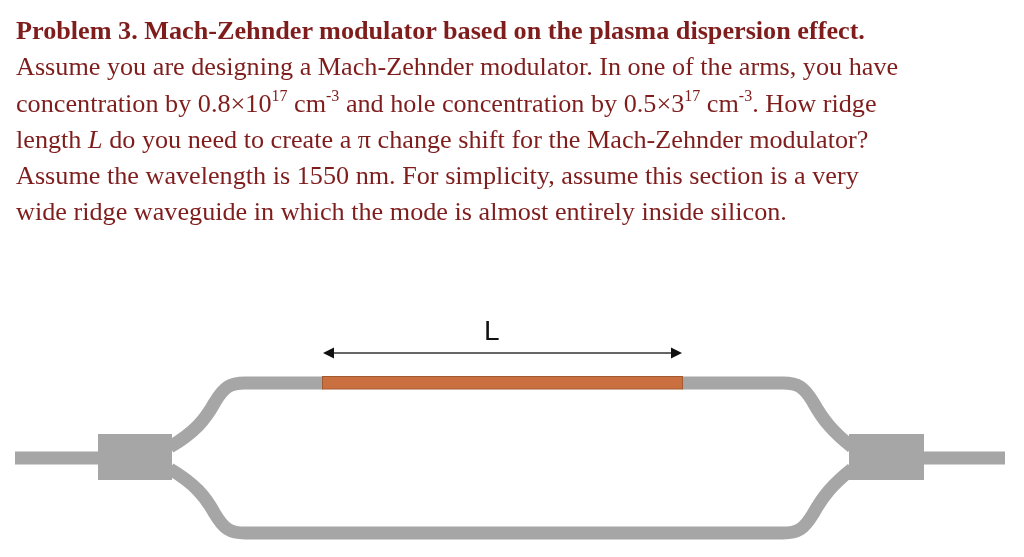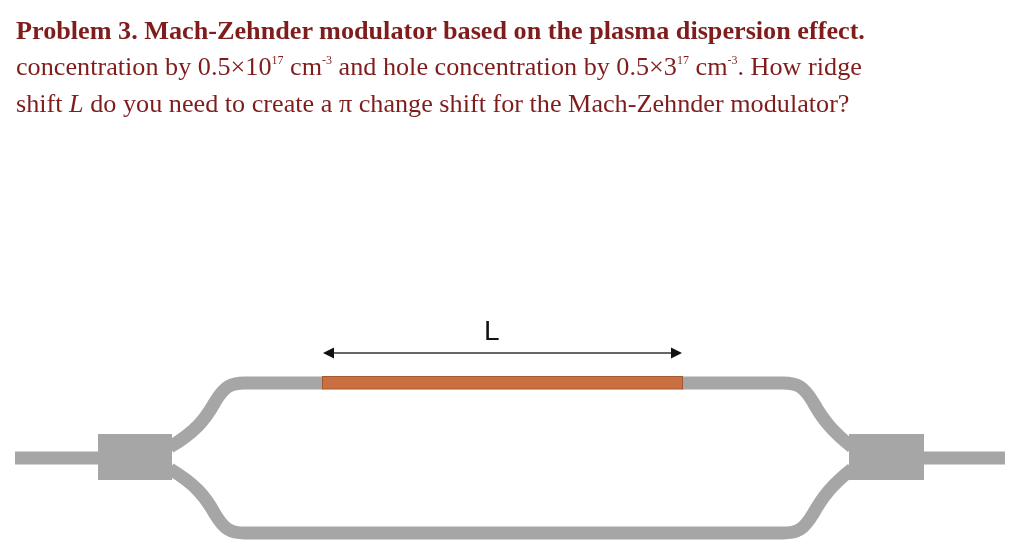--- a/index.html
+++ b/index.html
@@ -4,35 +4,38 @@
 <style>
   html, body { margin: 0; padding: 0; background: #ffffff; }
   body { width: 1024px; height: 557px; position: relative; overflow: hidden; }
   .problem {
     position: absolute; left: 16px; top: 13px; width: 1000px;
     font-family: Liberation Serif, serif;
     font-size: 26.2px; line-height: 36.3px; color: #7f1d1d;
   }
   .problem .line { white-space: nowrap; display: block; }
   .problem .title { font-weight: bold; }
-  .problem sup { font-size: 12px; line-height: 0; vertical-align: 11px; }
+  .problem sup { font-size: 16px; line-height: 0; vertical-align: 11px; }
   .problem i { font-style: italic; }
   .diagram { position: absolute; left: 0; top: 0; width: 1024px; height: 557px; }
   .l-label {
     font-family: "Liberation Sans", "DejaVu Sans", sans-serif;
     font-size: 28px; fill: #111111;
   }
 </style>
 </head>
 <body>
 
 <div class="problem">
   <span class="line title">Problem 3. Mach-Zehnder modulator based on the plasma dispersion effect.</span>
-  <span class="line"><span>concentration by 0.5×10</span><sup>17</sup><span> cm</span><sup>-3</sup><span> and hole concentration by 0.5×3</span><sup>17</sup><span> cm</span><sup>-3</sup><span>. How ridge</span></span>
-  <span class="line"><span>shift </span><i>L</i><span> do you need to create a π change shift for the Mach-Zehnder modulator?</span></span>
+  <span class="line">Assume you are designing a Mach-Zehnder modulator. In one of the arms, you have</span>
+  <span class="line"><span>concentration by 0.8×10</span><sup>17</sup><span> cm</span><sup>-3</sup><span> and hole concentration by 0.5×3</span><sup>17</sup><span> cm</span><sup>-3</sup><span>. How ridge</span></span>
+  <span class="line"><span>length </span><i>L</i><span> do you need to create a π change shift for the Mach-Zehnder modulator?</span></span>
+  <span class="line">Assume the wavelength is 1550 nm. For simplicity, assume this section is a very</span>
+  <span class="line">wide ridge waveguide in which the mode is almost entirely inside silicon.</span>
 </div>
 
 <svg class="diagram" viewBox="0 0 1024 557" width="1024" height="557" xmlns="http://www.w3.org/2000/svg">
   <g fill="none" stroke="#a6a6a6" stroke-width="13">
 
     <line x1="15" y1="458" x2="100" y2="458"></line>
 
     <line x1="922" y1="458" x2="1005" y2="458"></line>
 
     <path d="M 170 447 C 195 432, 205 420, 215 402 C 224 387, 230 383, 245 383 L 323 383"></path>

